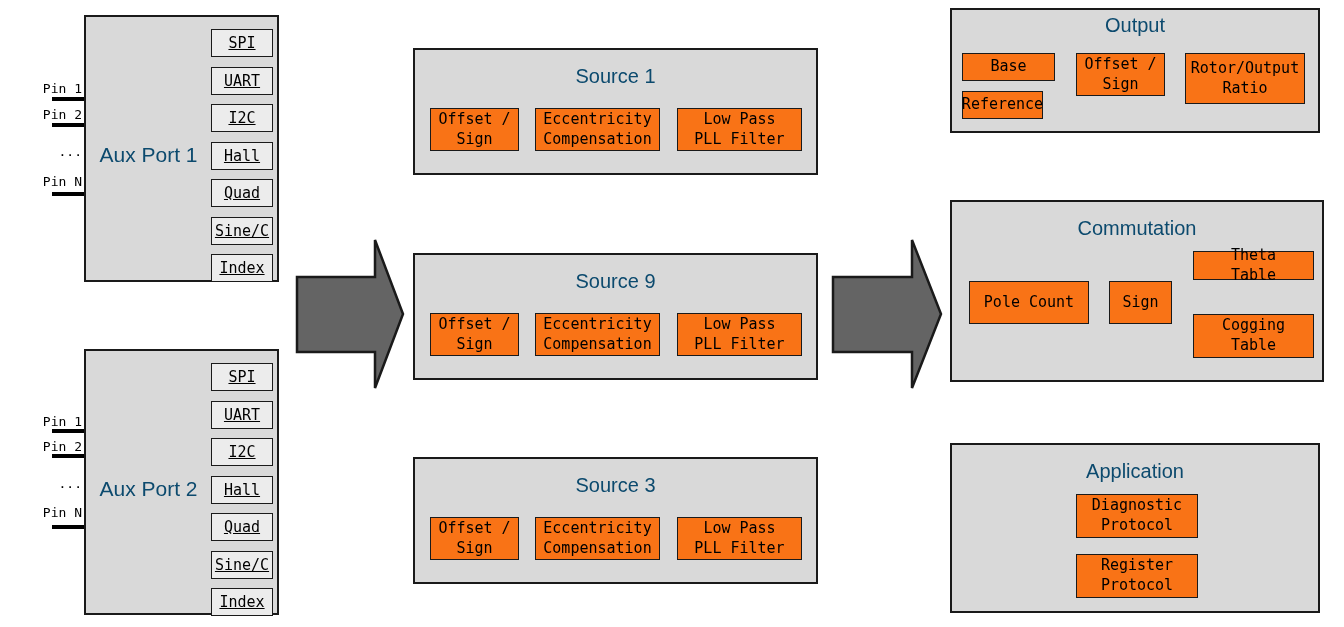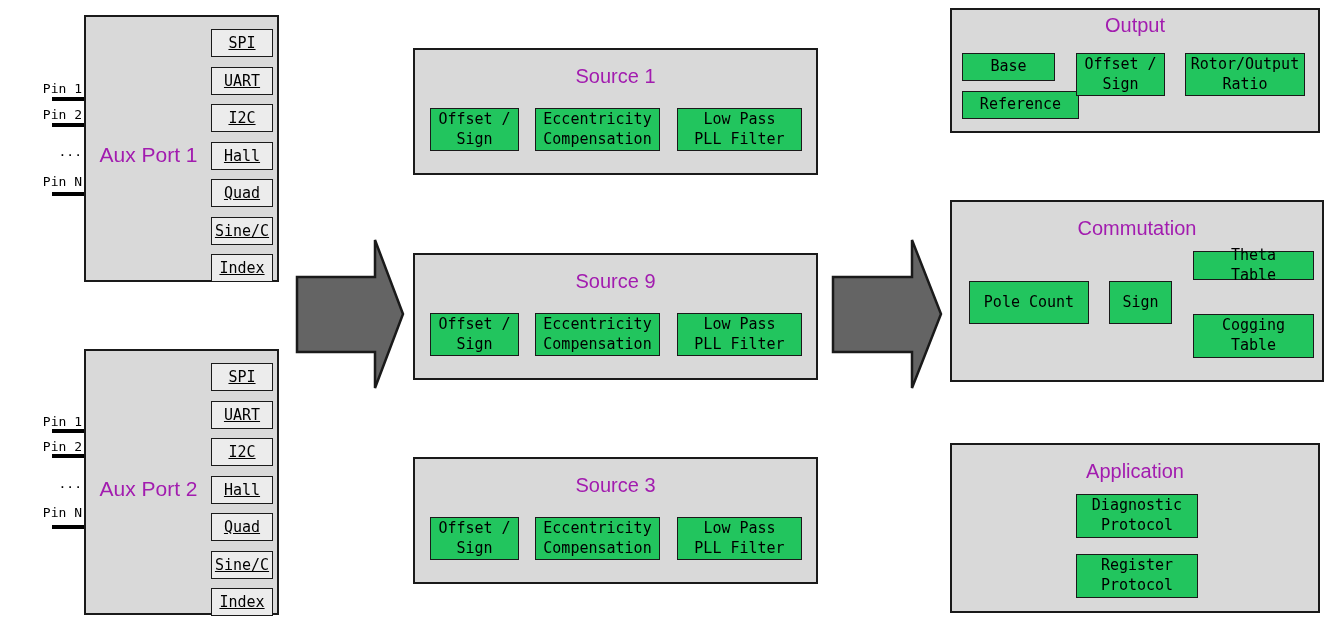--- a/index.html
+++ b/index.html
@@ -6,40 +6,40 @@
   .canvas{
     position:relative;width:1344px;height:627px;background:#ffffff;
     font-family:"DejaVu Sans Mono",monospace;color:#000;overflow:hidden;
   }
   .block{
     position:absolute;background:#d9d9d9;border:2px solid #1a1a1a;
     box-sizing:border-box;
   }
   .block-title{
     font-family:"Liberation Sans","DejaVu Sans",sans-serif;
-    font-size:20px;color:#a21caf;
+    font-size:20px;color:#0c4a6e;
   }
   .src-title{display:block;text-align:center;margin-top:15px;}
   .aux-title{
     position:absolute;left:6px;top:0;bottom:0;right:72px;
     display:flex;align-items:center;justify-content:center;
     font-size:21px;
     margin-top:13px;
   }
   .proto-col{
     position:absolute;top:12px;right:4px;
     display:flex;flex-direction:column;gap:9.5px;text-decoration:underline;
   }
   .proto-box{
     width:62px;height:28px;background:#ececec;border:1.5px solid #1a1a1a;
     box-sizing:border-box;display:flex;align-items:center;justify-content:center;
     font-size:15px;
   }
   .ibox{
-    position:absolute;background:#22c55e;border:1.5px solid #1a1a1a;
+    position:absolute;background:#f97316;border:1.5px solid #1a1a1a;
     box-sizing:border-box;display:flex;align-items:center;justify-content:center;
     font-size:15px;text-align:center;white-space:pre-line;line-height:1.33;
   }
   .pin-label{
     position:absolute;left:24px;width:58px;text-align:right;
     font-size:13px;line-height:17px;
   }
   .pin-line{position:absolute;left:52px;width:33px;height:4px;background:#000;}
   .arrow-svg{position:absolute;}
 </style>
@@ -123,24 +123,24 @@
 Sign</div>
     <div class="ibox" style="left:120px;top:58px;width:125px;height:43px">Eccentricity
 Compensation</div>
     <div class="ibox" style="left:262px;top:58px;width:125px;height:43px">Low Pass
 PLL Filter</div>
   </div>
 
   <div class="block" style="left:950px;top:8px;width:370px;height:125px">
     <span class="src-title block-title" style="margin-top:4px">Output</span>
     <div class="ibox" style="left:10px;top:43px;width:93px;height:28px">Base</div>
-    <div class="ibox" style="left:10px;top:81px;width:117px;height:28px">Reference</div>
+    <div class="ibox" style="left:10px;top:81px;width:81px;height:28px">Reference</div>
     <div class="ibox" style="left:124px;top:43px;width:89px;height:43px">Offset /
 Sign</div>
-    <div class="ibox" style="left:233px;top:43px;width:120px;height:43px">Rotor/Output
+    <div class="ibox" style="left:233px;top:43px;width:120px;height:51px">Rotor/Output
 Ratio</div>
   </div>
 
   <div class="block" style="left:950px;top:200px;width:374px;height:182px">
     <span class="src-title block-title">Commutation</span>
     <div class="ibox" style="left:17px;top:79px;width:120px;height:43px">Pole Count</div>
     <div class="ibox" style="left:157px;top:79px;width:63px;height:43px">Sign</div>
     <div class="ibox" style="left:241px;top:49px;width:121px;height:29px">Theta
 Table</div>
     <div class="ibox" style="left:241px;top:112px;width:121px;height:44px">Cogging

